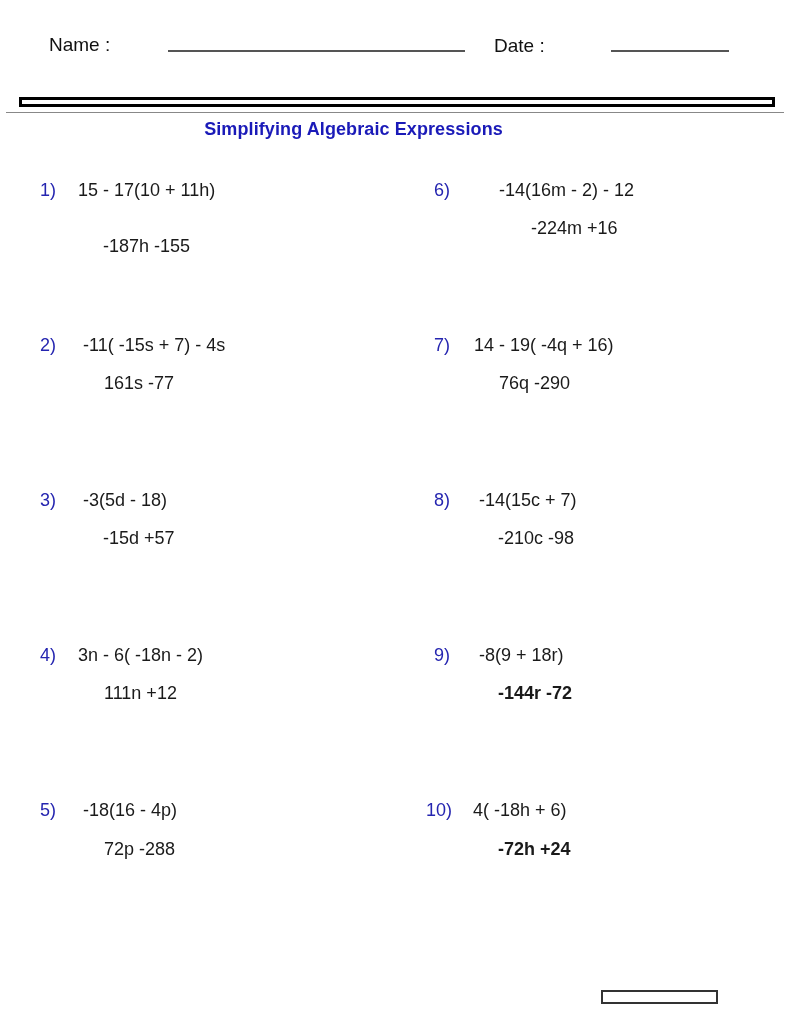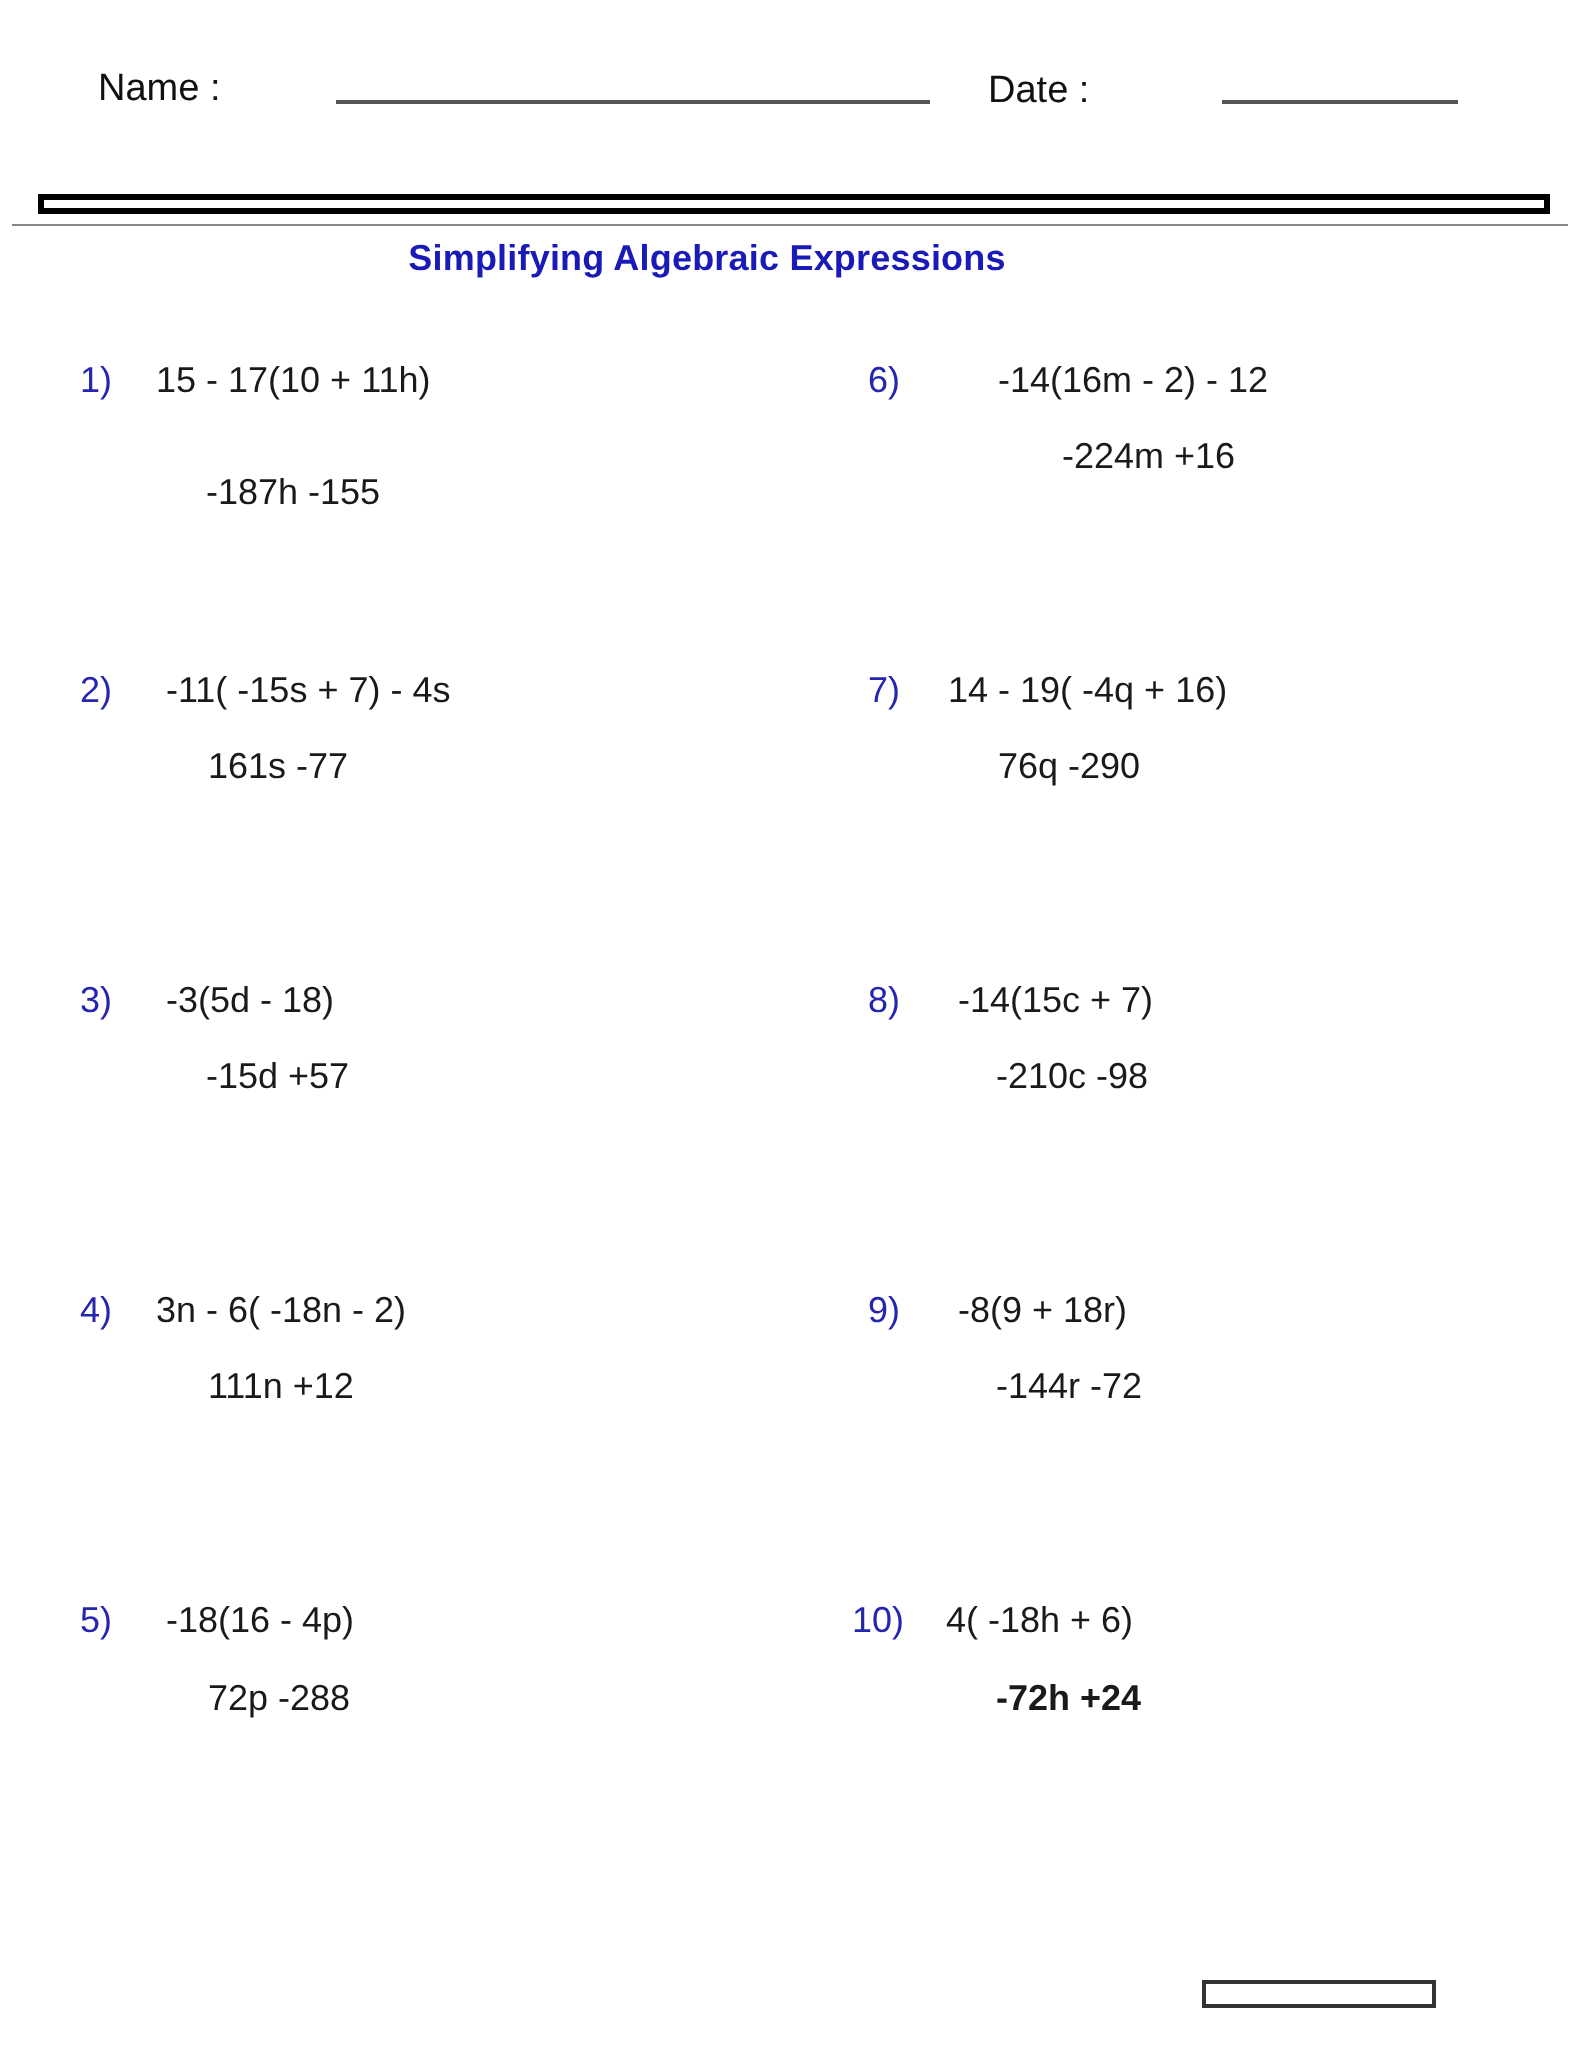--- a/index.html
+++ b/index.html
@@ -67,19 +67,19 @@
 <div class="abs num" style="left:434px; top:335px;">7)</div>
 <div class="abs expr" style="left:474px; top:335px;">14 - 19( -4q + 16)</div>
 <div class="abs ans" style="left:499px; top:373px;">76q -290</div>
 
 <div class="abs num" style="left:434px; top:490px;">8)</div>
 <div class="abs expr" style="left:479px; top:490px;">-14(15c + 7)</div>
 <div class="abs ans" style="left:498px; top:528px;">-210c -98</div>
 
 <div class="abs num" style="left:434px; top:645px;">9)</div>
 <div class="abs expr" style="left:479px; top:645px;">-8(9 + 18r)</div>
-<div class="abs ans" style="left:498px; top:683px;">-144r -72</div>
+<div class="abs ans" style="left:498px; top:683px;font-weight:bold;">-144r -72</div>
 
 <div class="abs num" style="left:426px; top:800px;">10)</div>
 <div class="abs expr" style="left:473px; top:800px;">4( -18h + 6)</div>
 <div class="abs ans" style="left:498px; top:839px;font-weight:bold;">-72h +24</div>
 
 <div class="abs footer-box"></div>
 
 </body></html>

